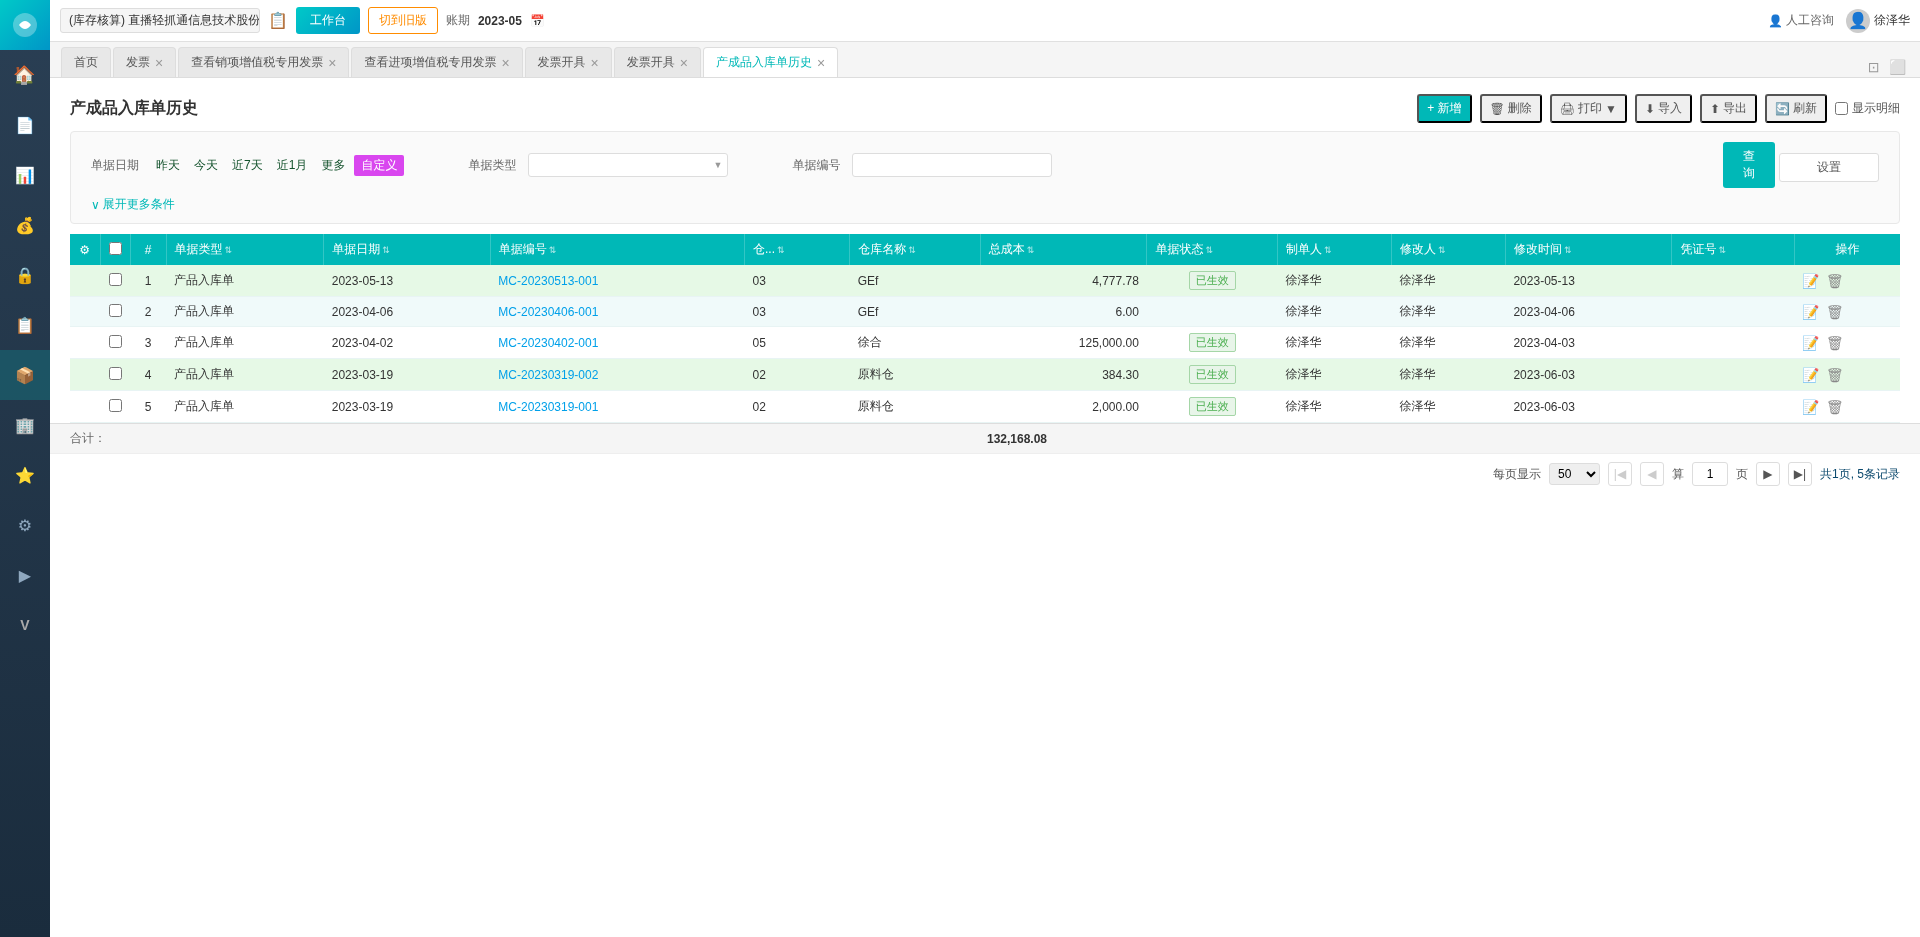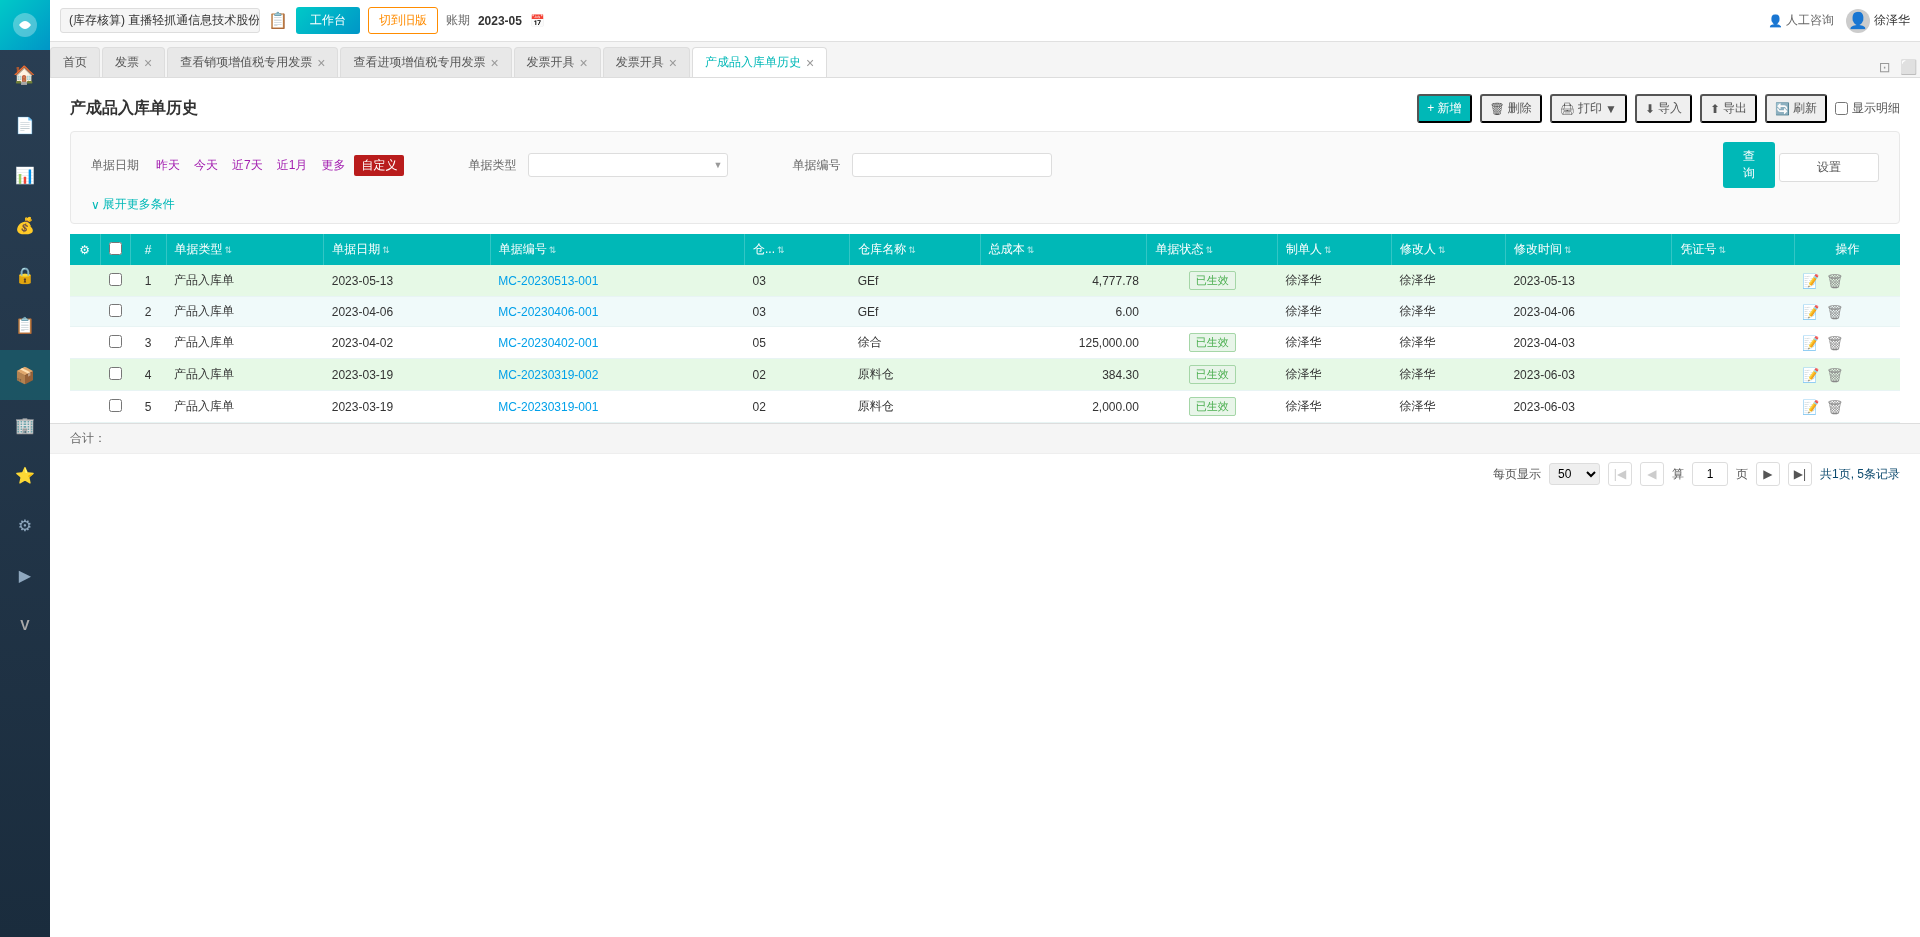--- a/index.html
+++ b/index.html
@@ -24,21 +24,21 @@
     .workbench-btn { background: linear-gradient(135deg, #00c9c8, #0096c7); color: #fff; border: none; border-radius: 3px; padding: 5px 14px; cursor: pointer; font-size: 12px; }
     .switch-btn { background: #fff; color: #ff8c00; border: 1px solid #ff8c00; border-radius: 3px; padding: 4px 10px; cursor: pointer; font-size: 12px; }
     .period-label { font-size: 12px; color: #666; }
     .period-value { font-size: 12px; color: #333; font-weight: bold; }
     .top-right { margin-left: auto; display: flex; align-items: center; gap: 12px; }
     .help-btn { font-size: 12px; color: #666; cursor: pointer; display: flex; align-items: center; gap: 3px; }
     .user-info { display: flex; align-items: center; gap: 4px; cursor: pointer; }
     .user-avatar { width: 24px; height: 24px; background: #ccc; border-radius: 50%; overflow: hidden; display: flex; align-items: center; justify-content: center; color: #fff; font-size: 10px; }
 
     
-    .tab-bar { height: 36px; background: #f5f5f5; border-bottom: 1px solid #ddd; display: flex; align-items: flex-end; padding: 0 0; flex-shrink: 0; gap: 2px; }
+    .tab-bar { height: 36px; background: #f5f5f5; border-bottom: 1px solid #ddd; display: flex; align-items: flex-end; padding: 0 11px; flex-shrink: 0; gap: 2px; }
     .tab { height: 30px; display: flex; align-items: center; gap: 5px; padding: 0 12px; background: #e8e8e8; border: 1px solid #ddd; border-bottom: none; border-radius: 4px 4px 0 0; cursor: pointer; font-size: 12px; color: #555; white-space: nowrap; }
     .tab.active { background: #fff; color: #00b8b7; border-color: #ddd; font-weight: 500; }
     .tab-close { color: #999; font-size: 14px; line-height: 1; cursor: pointer; }
     .tab-window-controls { margin-left: auto; display: flex; align-items: center; gap: 6px; }
     .window-btn { font-size: 14px; color: #999; cursor: pointer; padding: 2px; }
 
     
     .content-area { flex: 1; overflow: auto; background: #fff; padding: 0; }
 
     
@@ -48,22 +48,22 @@
     .action-btn { display: flex; align-items: center; gap: 3px; font-size: 12px; color: #555; cursor: pointer; padding: 4px 8px; border-radius: 3px; }
     .action-btn.primary { background: #00b8b7; color: #fff; border-radius: 3px; }
     .checkbox-label { display: flex; align-items: center; gap: 4px; font-size: 12px; color: #555; cursor: pointer; }
 
     
     .filter-bar { padding: 10px 20px; background: #fafafa; border: 1px solid #e8e8e8; margin: 0 20px 10px; border-radius: 4px; }
     .filter-row { display: flex; align-items: center; gap: 12px; margin-bottom: 8px; }
     .filter-row:last-child { margin-bottom: 0; }
     .filter-label { font-size: 12px; color: #666; white-space: nowrap; }
     .date-quick-btns { display: flex; align-items: center; gap: 4px; }
-    .date-quick-btn { font-size: 12px; color: #a21caf; cursor: pointer; padding: 1px 5px; border-radius: 2px; }
-    .date-quick-btn.custom { background: #b91c1c; color: #fff; padding: 2px 7px; border-radius: 2px; }
+    .date-quick-btn { font-size: 12px; color: #14532d; cursor: pointer; padding: 1px 5px; border-radius: 2px; }
+    .date-quick-btn.custom { background: #d946ef; color: #fff; padding: 2px 7px; border-radius: 2px; }
     .date-range { font-size: 11px; color: #888; }
     .filter-select { border: 1px solid #ddd; border-radius: 3px; padding: 4px 24px 4px 8px; font-size: 12px; color: #333; background: #fff; appearance: none; cursor: pointer; min-width: 200px; position: relative; }
     .select-wrapper { position: relative; display: inline-block; }
     .select-wrapper::after { content: '▼'; position: absolute; right: 6px; top: 50%; transform: translateY(-50%); font-size: 9px; color: #999; pointer-events: none; }
     .filter-input { border: 1px solid #ddd; border-radius: 3px; padding: 4px 8px; font-size: 12px; color: #333; min-width: 200px; outline: none; }
     .expand-btn { display: flex; align-items: center; gap: 3px; font-size: 12px; color: #00b8b7; cursor: pointer; margin: 4px auto 0; }
     .query-btn { background: #00b8b7; color: #fff; border: none; border-radius: 3px; padding: 6px 20px; font-size: 12px; cursor: pointer; }
     .set-btn { background: #fff; color: #555; border: 1px solid #ddd; border-radius: 3px; padding: 5px 31px; font-size: 12px; cursor: pointer; margin-top: 4px; width: 100%; }
     .filter-right { display: flex; flex-direction: row; align-items: center; gap: 4px; margin-left: auto; }
 
@@ -458,20 +458,21 @@
         <span class="row-action-btn" title="删除">🗑</span>
       </div>
     </td>
   </tr>
             </tbody>
         </table>
       </div>
 
       <div class="table-footer">
         <span class="footer-total-label">合计：</span>
+        <span class="footer-total-value">132,168.08</span>
       </div>
 
       <div class="pagination-bar">
         <span>每页显示</span>
         <select class="page-size-select">
           <option>50</option>
           <option>20</option>
           <option>100</option>
           <option>200</option>
         </select>

